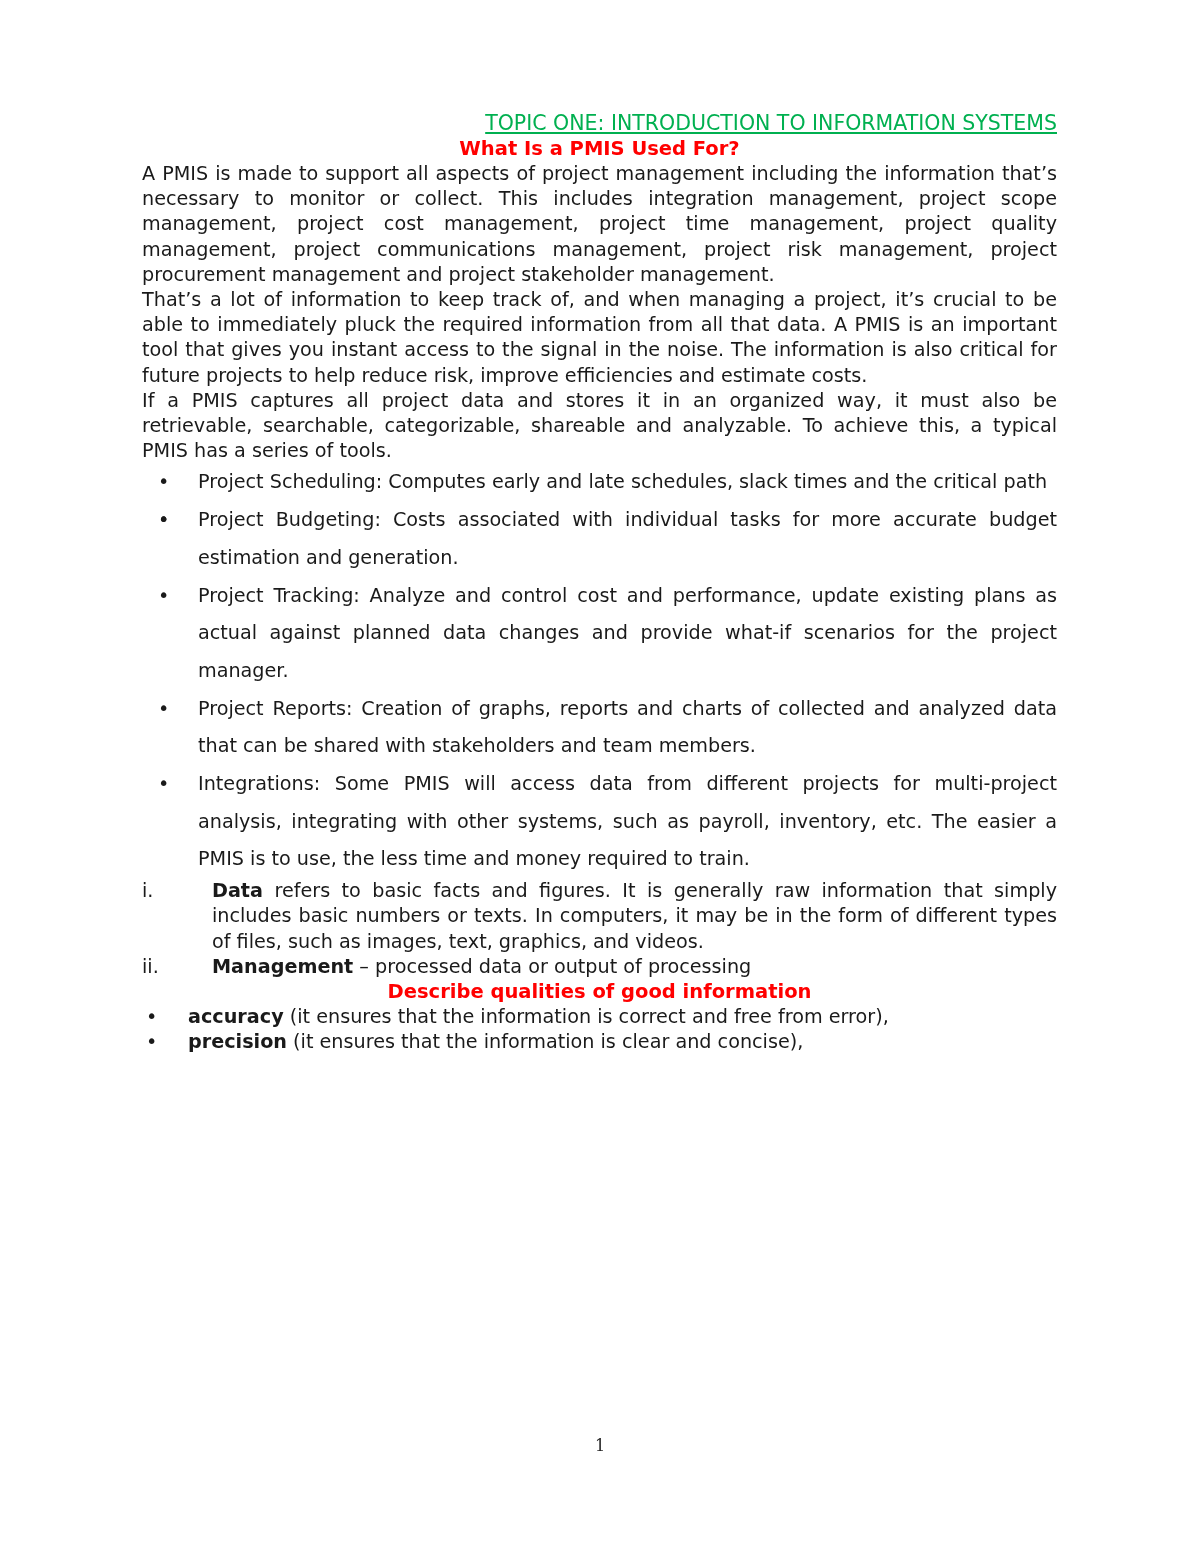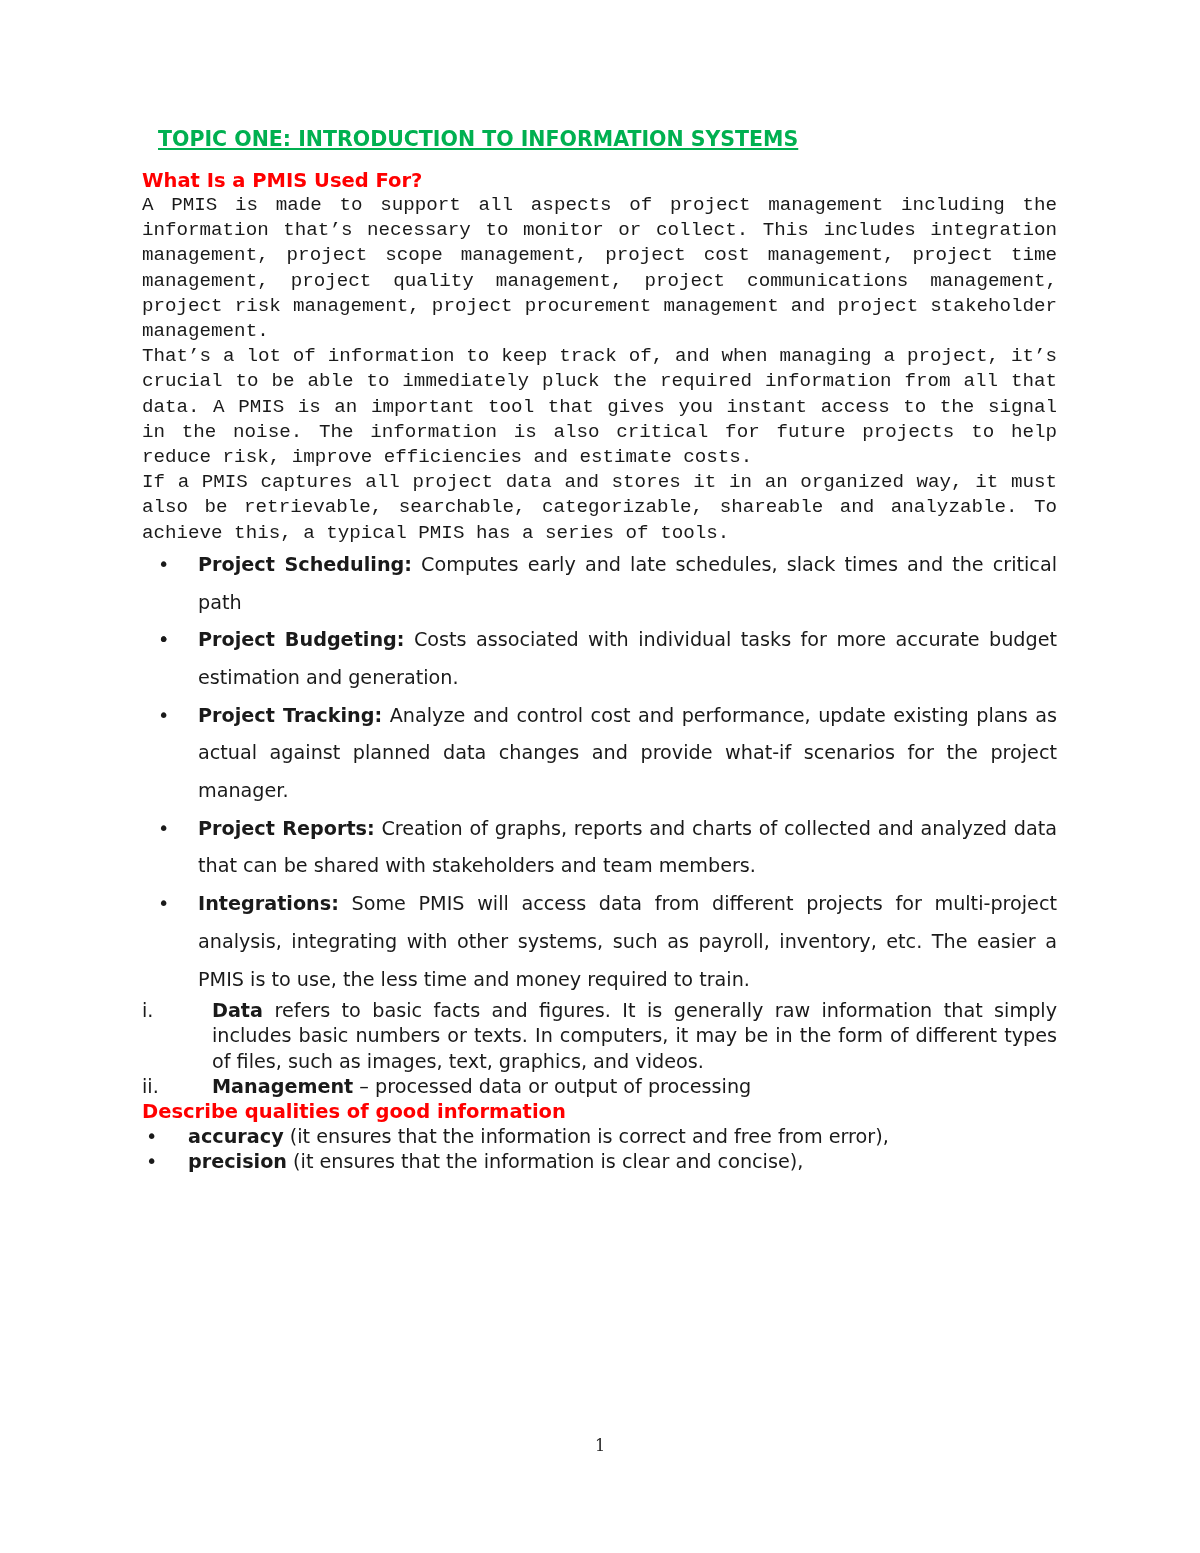--- a/index.html
+++ b/index.html
@@ -1,27 +1,27 @@
 <!DOCTYPE html>
 <html><head>
 <meta charset="utf-8">
 <style>
   html, body { margin: 0; padding: 0; background: #ffffff; }
   body { width: 1200px; height: 1553px; position: relative; overflow: hidden;
          font-family: "DejaVu Sans", sans-serif; color: #1a1a1a; }
   .page { position: absolute; left: 142px; top: 110px; width: 915px; }
-  .title { text-align: left; color: #00B050; text-decoration: underline;
-           font-size: 20.5px; line-height: 26px; margin: 16px; font-weight: bold; }
-  .h-red { color: #FF0000; font-weight: bold; font-size: 19.5px; line-height: 25px; margin: 0; }
-  .para { font-size: 19.2px; line-height: 25.2px; margin: 0; text-align: justify; font-family: Liberation Mono, monospace; }
+  .title { text-align: right; color: #00B050; text-decoration: underline;
+           font-size: 20.5px; line-height: 26px; margin: 0; font-weight: normal; }
+  .h-red { color: #FF0000; font-weight: bold; font-size: 19.5px; line-height: 25px; margin: 0; text-align: center; }
+  .para { font-size: 19.2px; line-height: 25.2px; margin: 0; text-align: justify; }
   ul.tools { list-style: none; margin: 0; padding: 0; }
   ul.tools li { position: relative; padding-left: 56px; font-size: 19.2px; line-height: 37.7px;
                 text-align: justify; text-align-last: left; }
   ul.tools li .bullet { position: absolute; left: 16px; top: 0; }
-  ul.tools li b { font-weight: bold; }
+  ul.tools li b { font-weight: normal; }
   ol.terms { list-style: none; margin: 0; padding: 0; }
   ol.terms li { position: relative; padding-left: 70px; font-size: 19.2px; line-height: 25.2px;
                 text-align: justify; text-align-last: left; }
   ol.terms li .num { position: absolute; left: 0; width: 34px; text-align: right; top: 0; }
   ul.qual { list-style: none; margin: 0; padding: 0; }
   ul.qual li { position: relative; padding-left: 46px; font-size: 19.2px; line-height: 25.2px; }
   ul.qual li .bullet { position: absolute; left: 4px; top: 0; }
   .footer-page { position: absolute; top: 1436px; left: 0; width: 1200px; text-align: center;
                  font-family: "DejaVu Serif", serif; font-size: 16px; color: #222; }
 </style>

